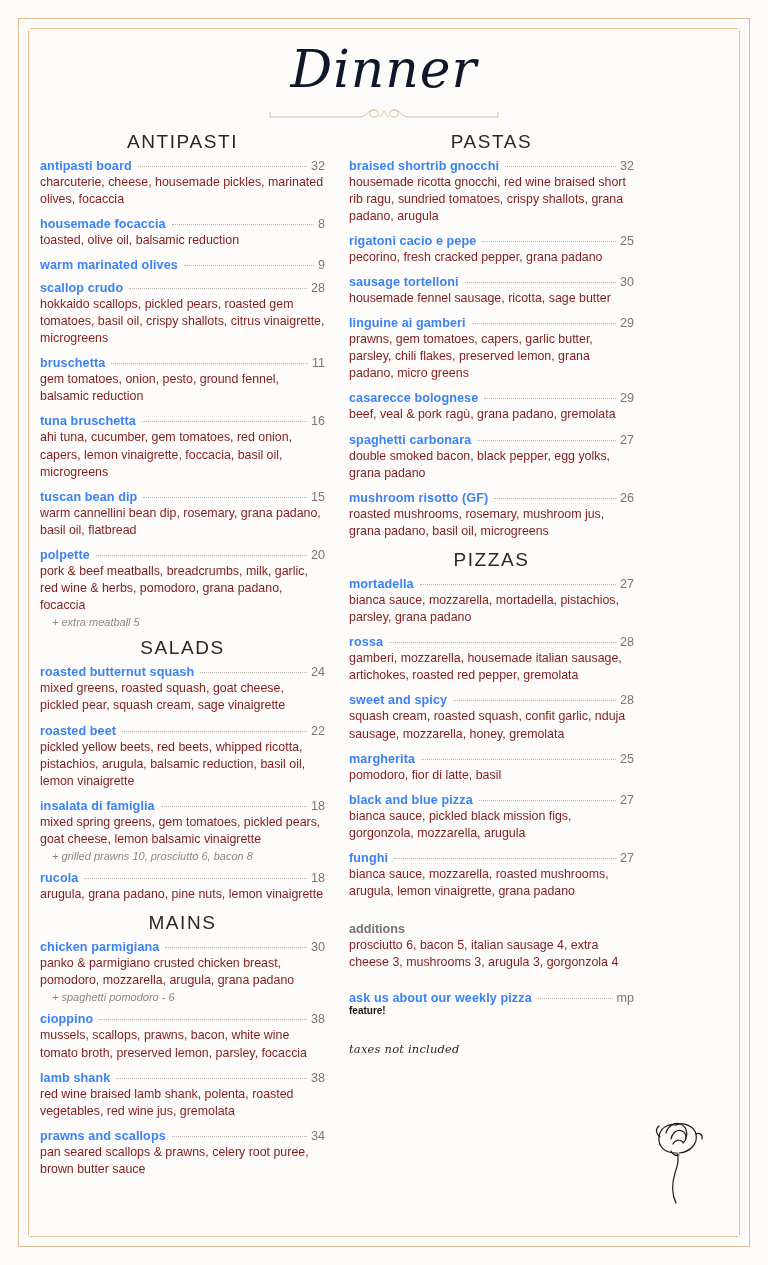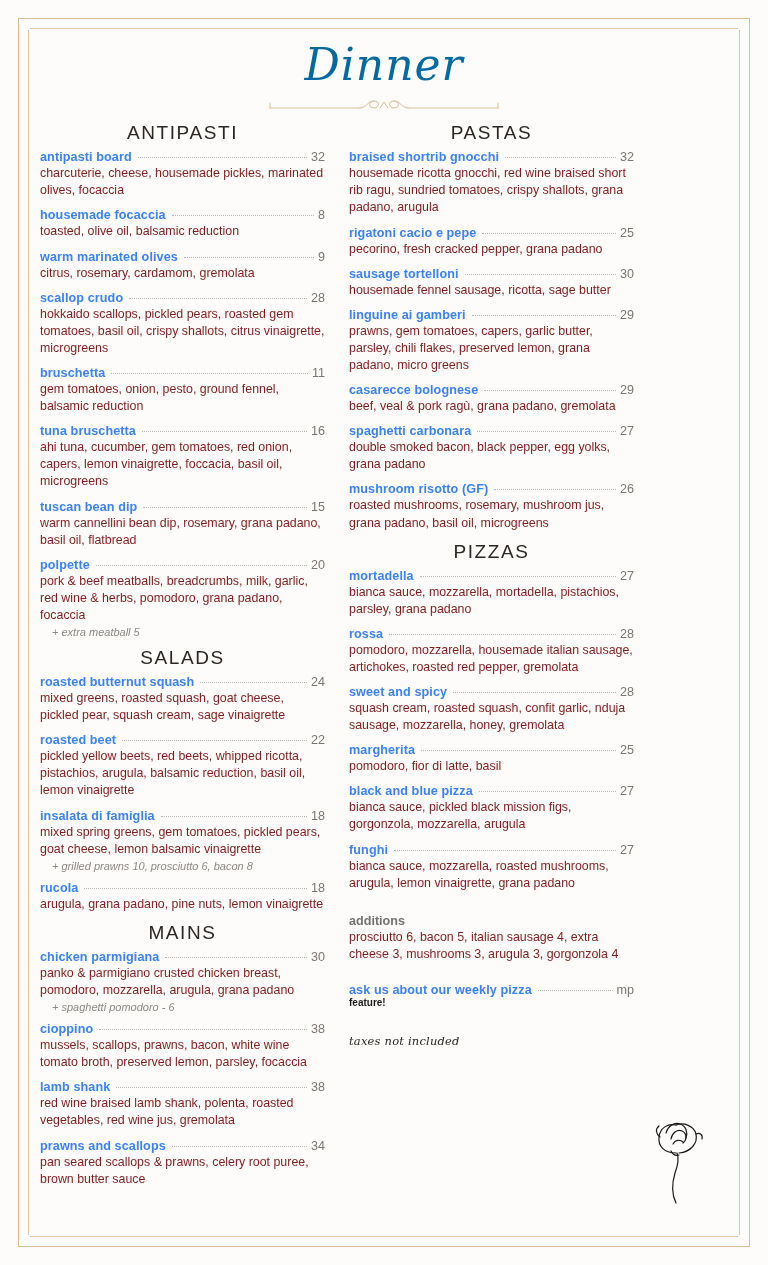--- a/index.html
+++ b/index.html
@@ -54,24 +54,24 @@
   
   .page {
     position: absolute;
     left: 40px; top: 34px; right: 40px; bottom: 34px;
   }
 
   .menu-title {
     text-align: center;
     font-family: "DejaVu Serif", serif;
     font-style: italic;
-    font-size: 44px;
+    font-size: 52px;
     font-weight: 400;
     letter-spacing: 1px;
-    color: #0369a1;
+    color: #0f172a;
     margin: 8px 0 0 0;
     line-height: 1.05;
   }
 
   .flourish {
     width: 232px;
     margin: 8px auto 0 auto;
     display: block;
   }
 
@@ -219,21 +219,20 @@
         </div>
         <div class="item-desc">toasted, olive oil, balsamic reduction</div>
       </div>
 
       <div class="item">
         <div class="item-line">
           <span class="item-name">warm marinated olives</span>
           <span class="leader"></span>
           <span class="item-price">9</span>
         </div>
-        <div class="item-desc">citrus, rosemary, cardamom, gremolata</div>
       </div>
 
       <div class="item">
         <div class="item-line">
           <span class="item-name">scallop crudo</span>
           <span class="leader"></span>
           <span class="item-price">28</span>
         </div>
         <div class="item-desc">hokkaido scallops, pickled pears, roasted gem tomatoes, basil oil, crispy shallots, citrus vinaigrette, microgreens</div>
       </div>
@@ -432,21 +431,21 @@
         </div>
         <div class="item-desc">bianca sauce, mozzarella, mortadella, pistachios, parsley, grana padano</div>
       </div>
 
       <div class="item">
         <div class="item-line">
           <span class="item-name">rossa</span>
           <span class="leader"></span>
           <span class="item-price">28</span>
         </div>
-        <div class="item-desc">pomodoro, mozzarella, housemade italian sausage, artichokes, roasted red pepper, gremolata</div>
+        <div class="item-desc">gamberi, mozzarella, housemade italian sausage, artichokes, roasted red pepper, gremolata</div>
       </div>
 
       <div class="item">
         <div class="item-line">
           <span class="item-name">sweet and spicy</span>
           <span class="leader"></span>
           <span class="item-price">28</span>
         </div>
         <div class="item-desc">squash cream, roasted squash, confit garlic, nduja sausage, mozzarella, honey, gremolata</div>
       </div>

